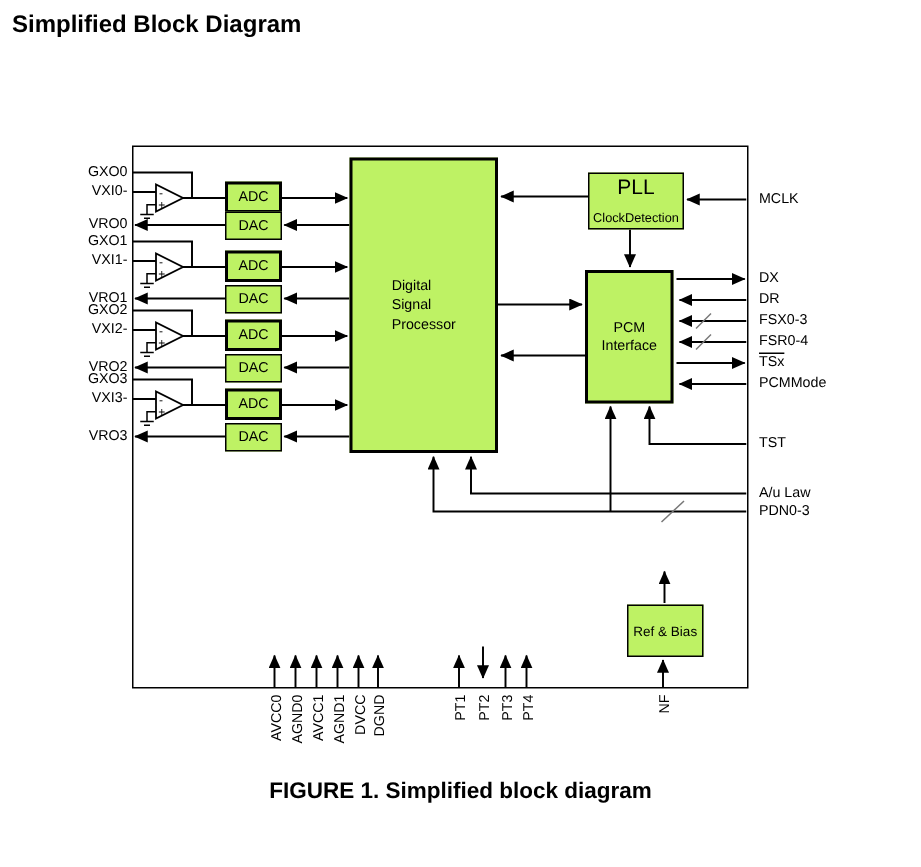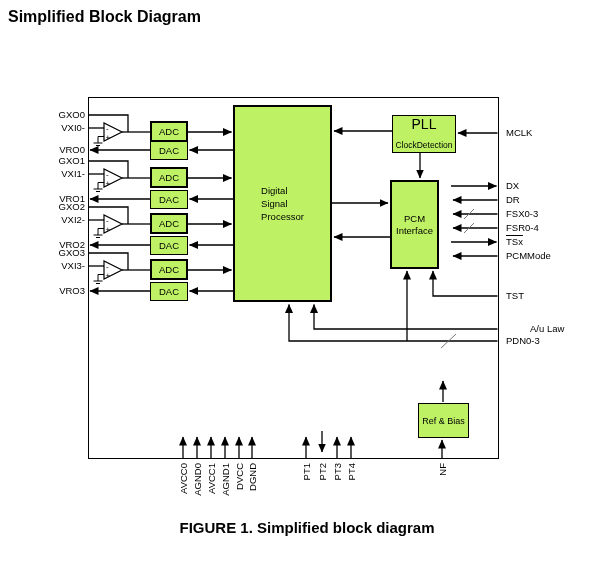--- a/index.html
+++ b/index.html
@@ -171,21 +171,21 @@
     </div>
   <div class="blk" style="left:150px;top:282px;width:38px;height:19px;">
       <span>DAC</span>
     </div>
 
   <div class="blk" id="pll-block" style="left:392px;top:115px;width:64px;height:38px;">
     <div class="pll-title">PLL</div>
     <div class="pll-sub">ClockDetection</div>
   </div>
 
-  <div class="blk" id="pcm-block" style="left:390px;top:180px;width:49px;height:89px;">
+  <div class="blk" id="pcm-block" style="left:390px;top:180px;width:59px;height:89px;">
     <div>
       <div>PCM</div>
       <div>Interface</div>
     </div>
   </div>
 
   <div class="blk" style="left:418px;top:403px;width:51px;height:35px;font-size:9px;">
     <span>Ref &amp; Bias</span>
   </div>
 
@@ -203,17 +203,17 @@
   <div class="abs pin lpin" style="top:285px;">VRO3</div>
 
   <div class="abs pin rpin" style="top:127px;">MCLK</div>
   <div class="abs pin rpin" style="top:180px;">DX</div>
   <div class="abs pin rpin" style="top:194px;">DR</div>
   <div class="abs pin rpin" style="top:208px;">FSX0-3</div>
   <div class="abs pin rpin" style="top:222px;">FSR0-4</div>
   <div class="abs pin rpin ovl" style="top:236px;">TSx</div>
   <div class="abs pin rpin" style="top:250px;">PCMMode</div>
   <div class="abs pin rpin" style="top:290px;">TST</div>
-  <div class="abs pin rpin" style="top:323px;margin-left:24px;">A/u Law</div>
+  <div class="abs pin rpin" style="top:323px;">A/u Law</div>
   <div class="abs pin rpin" style="top:335px;">PDN0-3</div>
 
   <div class="abs" id="fig-caption">FIGURE 1. Simplified block diagram</div>
 </div>
 
 </body></html>

